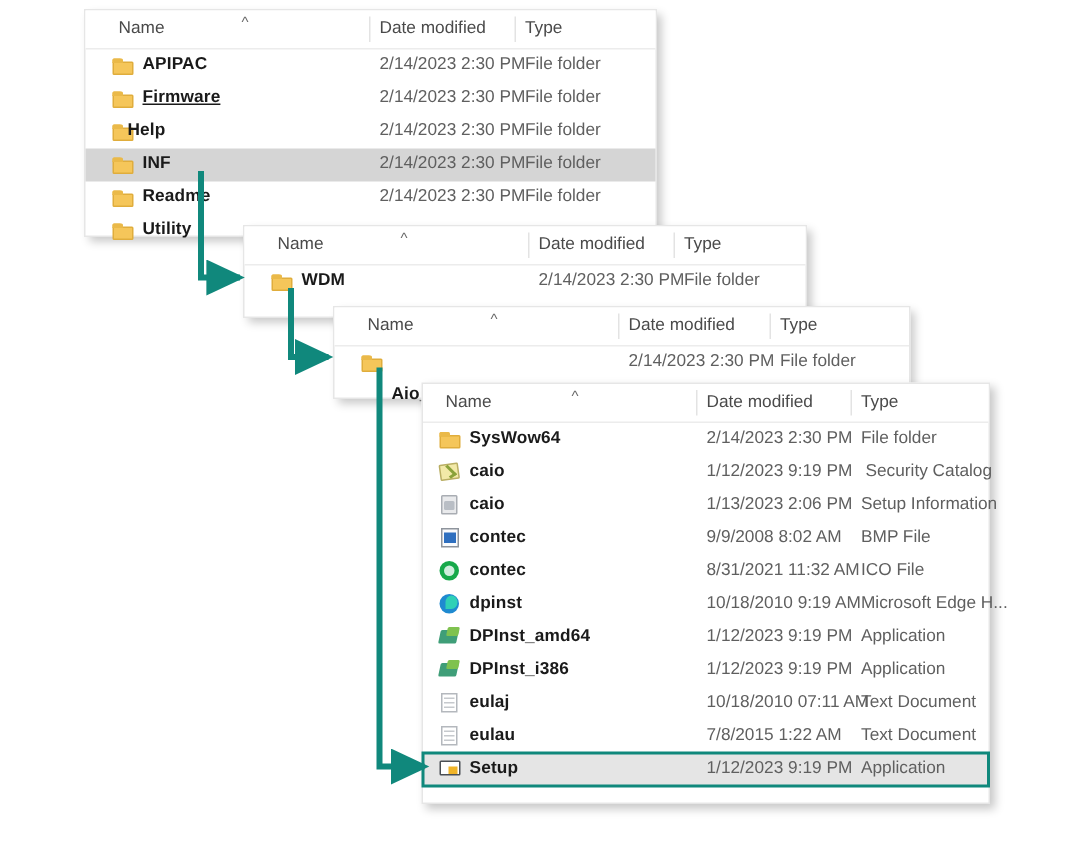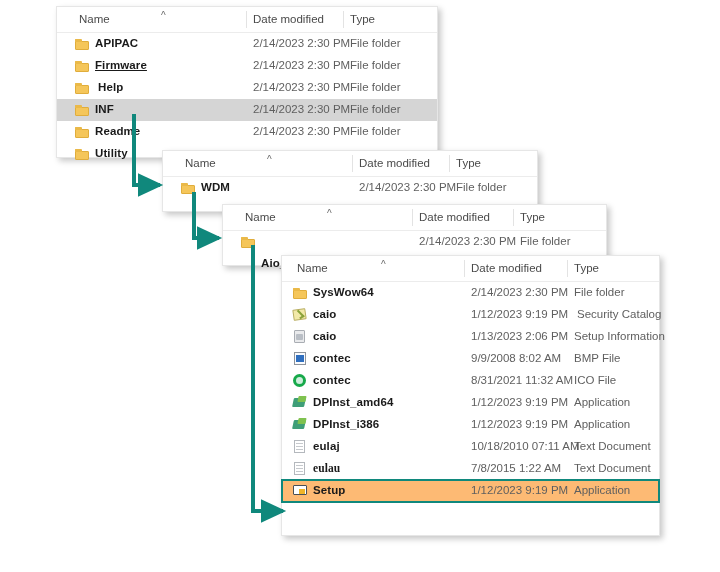--- a/index.html
+++ b/index.html
@@ -61,21 +61,21 @@
     font-size: 11.5px;
     white-space: nowrap;
   }
   .row .cname {
     color: #1a1a1a;
     font-weight: bold;
     letter-spacing: 0.1px;
   }
   .row .cdate, .row .ctype { color: #5f5f5f; }
   .row.sel { background: #d5d5d5; }
-  .row.selbox { background: #fdba74; outline: 2px solid #10887c; outline-offset: -1px; }
+  .row.selbox { background: #e5e5e5; outline: 2px solid #10887c; outline-offset: -1px; }
 
   .ic {
     position: absolute;
     top: 4px;
     width: 14px; height: 13px;
     display: block;
   }
 
   
   .ic-folder::before{
@@ -163,21 +163,21 @@
           </span>
           <span class="cell cname" style="left: 38px; text-decoration: underline;">Firmware</span>
           <span class="cell cdate" style="left: 196px;">2/14/2023 2:30 PM</span>
           <span class="cell ctype" style="left: 293px;">File folder</span>
         </div>
         <div class="row">
           <span class="ic ic-folder" style="left: 18px;">
             <i></i>
             <b></b>
           </span>
-          <span class="cell cname" style="left: 41px;">Help</span>
+          <span class="cell cname" style="left: 28px;">Help</span>
           <span class="cell cdate" style="left: 196px;">2/14/2023 2:30 PM</span>
           <span class="cell ctype" style="left: 293px;">File folder</span>
         </div>
         <div class="row sel">
           <span class="ic ic-folder" style="left: 18px;">
             <i></i>
             <b></b>
           </span>
           <span class="cell cname" style="left: 38px;">INF</span>
           <span class="cell cdate" style="left: 196px;">2/14/2023 2:30 PM</span>
@@ -301,20 +301,29 @@
         <div class="row">
           <span class="ic ic-ico" style="left: 11px;">
             <i></i>
             <b></b>
           </span>
           <span class="cell cname" style="left: 31px;">contec</span>
           <span class="cell cdate" style="left: 189px;">8/31/2021 11:32 AM</span>
           <span class="cell ctype" style="left: 292px;">ICO File</span>
         </div>
         <div class="row">
+          <span class="ic ic-edge" style="left: 11px;">
+            <i></i>
+            <b></b>
+          </span>
+          <span class="cell cname" style="left: 31px;">dpinst</span>
+          <span class="cell cdate" style="left: 189px;">10/18/2010 9:19 AM</span>
+          <span class="cell ctype" style="left: 292px;">Microsoft Edge H...</span>
+        </div>
+        <div class="row">
           <span class="ic ic-app" style="left: 11px;">
             <i></i>
             <b></b>
           </span>
           <span class="cell cname" style="left: 31px;">DPInst_amd64</span>
           <span class="cell cdate" style="left: 189px;">1/12/2023 9:19 PM</span>
           <span class="cell ctype" style="left: 292px;">Application</span>
         </div>
         <div class="row">
           <span class="ic ic-app" style="left: 11px;">
@@ -332,21 +341,21 @@
           </span>
           <span class="cell cname" style="left: 31px;">eulaj</span>
           <span class="cell cdate" style="left: 189px;">10/18/2010 07:11 AM</span>
           <span class="cell ctype" style="left: 292px;">Text Document</span>
         </div>
         <div class="row">
           <span class="ic ic-txt" style="left: 11px;">
             <i></i>
             <b></b>
           </span>
-          <span class="cell cname" style="left: 31px; font-family: Liberation Serif, serif;">eulau</span>
+          <span class="cell cname" style="left: 31px;">eulau</span>
           <span class="cell cdate" style="left: 189px;">7/8/2015 1:22 AM</span>
           <span class="cell ctype" style="left: 292px;">Text Document</span>
         </div>
         <div class="row selbox">
           <span class="ic ic-setup" style="left: 11px;">
             <i></i>
             <b></b>
           </span>
           <span class="cell cname" style="left: 31px;">Setup</span>
           <span class="cell cdate" style="left: 189px;">1/12/2023 9:19 PM</span>

